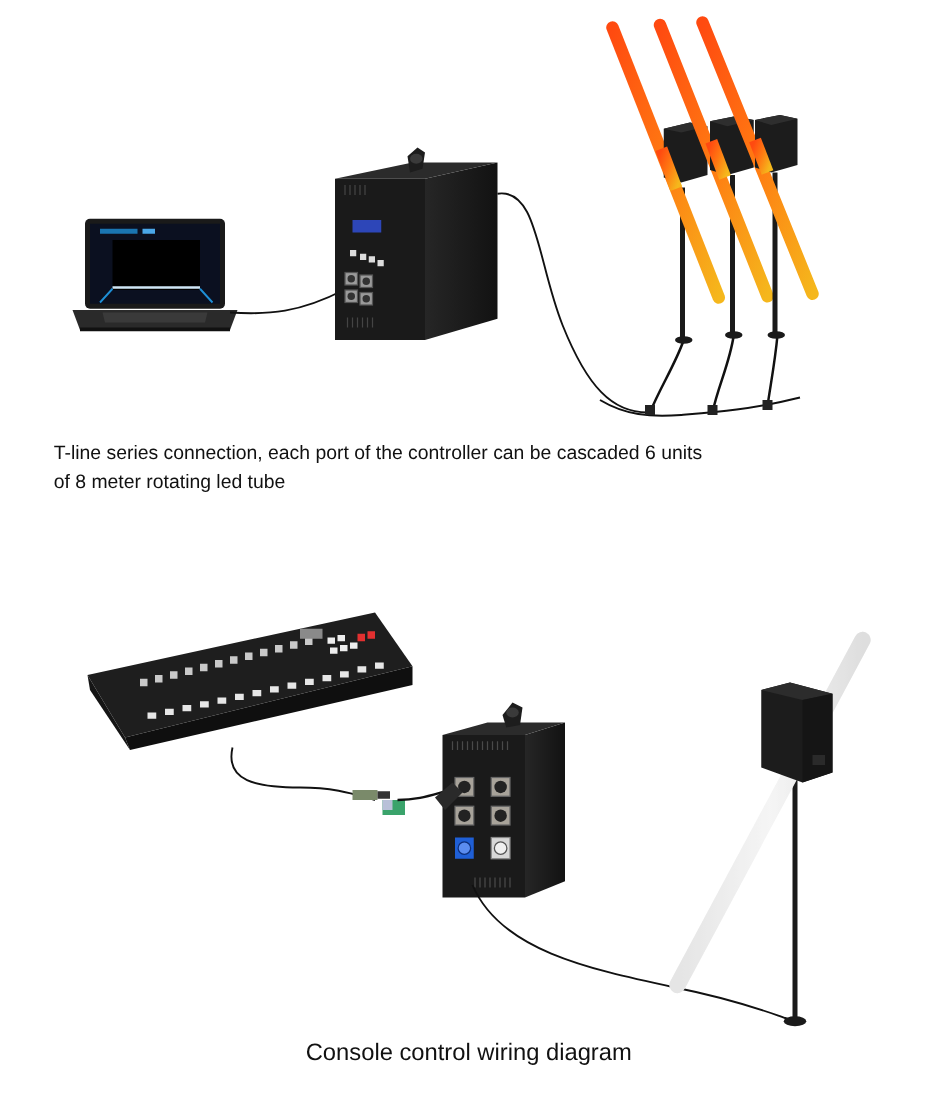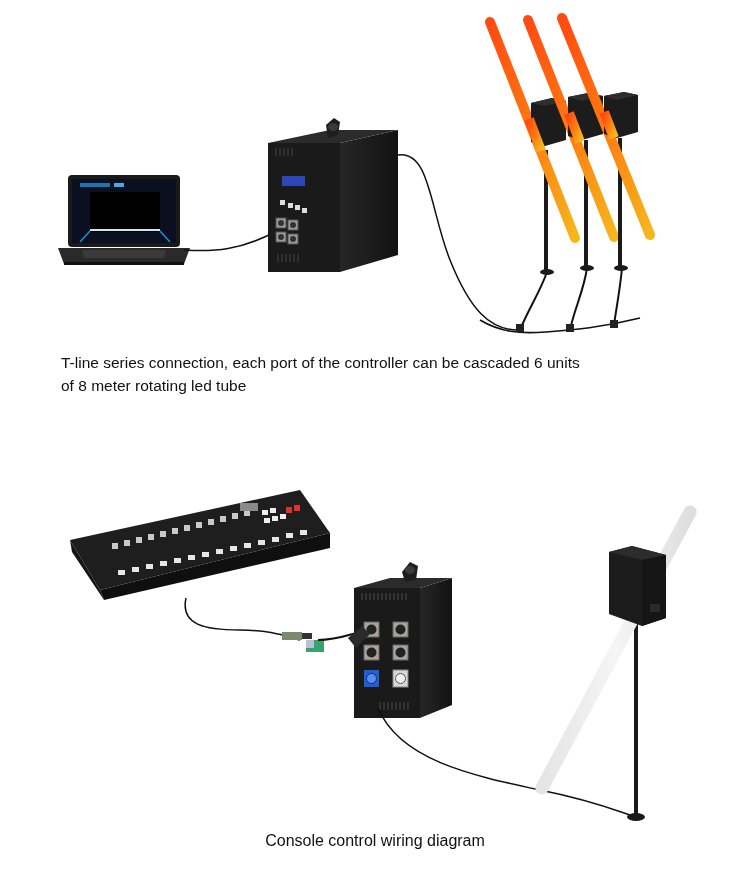--- a/index.html
+++ b/index.html
@@ -1,21 +1,21 @@
 <!DOCTYPE html>
 <html><head>
 <meta charset="utf-8">
 <style>
   html, body { margin:0; padding:0; background:#ffffff; }
   body { width:750px; height:881px; position:relative; overflow:hidden;
          font-family:"Liberation Sans", sans-serif; color:#111; }
   .abs { position:absolute; }
   svg.scene { position:absolute; left:0; top:0; }
-  .caption-top { left:43px; top:351px; width:640px; font-size:15.5px; line-height:23px; color:#111;margin-left:18px; }
-  .caption-bottom { left:0; width:750px; top:832px; text-align:center; font-size:16px; color:#111; }
+  .caption-top { left:43px; top:351px; width:640px; font-size:15.5px; line-height:23px; color:#111; }
+  .caption-bottom { left:0; width:750px; top:832px; text-align:center; font-size:19px; color:#111; }
 </style>
 </head>
 <body>
 
 <svg class="scene" width="750" height="881" viewBox="0 0 750 881">
   <defs>
     <linearGradient id="tubeGrad" x1="0" y1="0" x2="1" y2="1">
       <stop offset="0" stop-color="#ff4a10"></stop>
       <stop offset="0.5" stop-color="#ff7a12"></stop>
       <stop offset="1" stop-color="#f5b71c"></stop>

